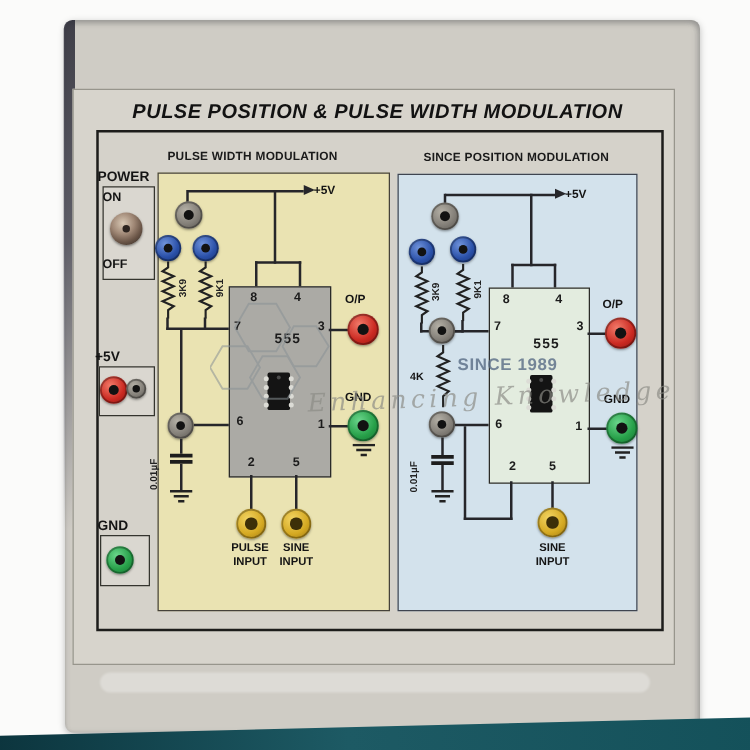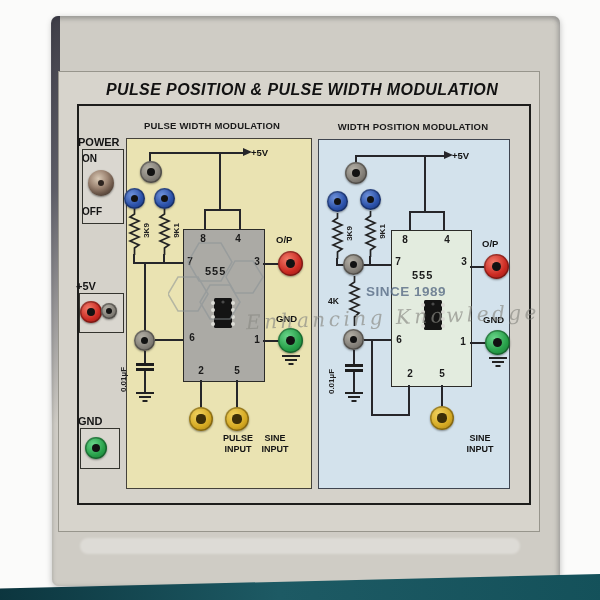--- a/index.html
+++ b/index.html
@@ -23,23 +23,23 @@
   .panel.ppm{left:318px;top:139px;width:190px;height:348px;background:#d3e2ec;border-color:#3f4550;}
   .phead{position:absolute;text-align:center;font:700 9.5px "Liberation Sans",sans-serif;color:#1a1a1a;letter-spacing:.2px;}
   .icblock{position:absolute;border:1.5px solid #2b2b28;}
   .ic-pwm{left:183px;top:229px;width:80px;height:151px;background:#abaaa5;}
   .ic-ppm{left:391px;top:230px;width:79px;height:155px;background:#e3ecdf;}
   
   .w{position:absolute;background:#26262a;}
   .arrow{position:absolute;width:0;height:0;border-top:4.5px solid transparent;border-bottom:4.5px solid transparent;border-left:9px solid #26262a;}
   .plate{position:absolute;background:#1d1d1d;}
   .pin{position:absolute;width:10px;text-align:center;font:700 10px "Liberation Sans",sans-serif;color:#1b1b1b;}
-  .icname{position:absolute;width:36px;text-align:left;font:700 11px "Liberation Sans",sans-serif;color:#1b1b1b;letter-spacing:1px;}
+  .icname{position:absolute;width:36px;text-align:right;font:700 11px "Liberation Sans",sans-serif;color:#1b1b1b;letter-spacing:1px;}
   .lbl{position:absolute;text-align:left;font:700 9.5px "Liberation Sans",sans-serif;color:#141414;}
-  .lbl2{position:absolute;text-align:center;font:700 9px "Liberation Sans",sans-serif;color:#141414;line-height:1.2;margin-left:38px;}
+  .lbl2{position:absolute;text-align:center;font:700 9px "Liberation Sans",sans-serif;color:#141414;line-height:1.2;}
   .vlbl{position:absolute;width:40px;text-align:center;white-space:nowrap;transform:rotate(-90deg);
         font:700 8px "Liberation Sans",sans-serif;color:#222;}
   .rlbl{position:absolute;width:30px;text-align:center;white-space:nowrap;transform:rotate(-90deg);
         font:700 8px "Liberation Sans",sans-serif;color:#222;}
   
   .jack{position:absolute;border-radius:50%;box-shadow:0 1px 2px rgba(0,0,0,.4), inset 0 0 0 1.5px rgba(0,0,0,.3);}
   .jack::after{content:"";position:absolute;left:31%;top:31%;width:38%;height:38%;border-radius:50%;background:#121212;}
   .jack.grey{background:radial-gradient(circle at 38% 34%,#b4b0a6,#827e77 55%,#514e49);}
   .jack.blue{background:radial-gradient(circle at 38% 34%,#7093da,#2a50a8 55%,#152f6d);}
   .jack.red{background:radial-gradient(circle at 38% 34%,#f27b6a,#cb2a22 55%,#861310);}
@@ -83,21 +83,21 @@
 
   <div class="lbl" style="left:76px;top:280px;width:30px;font-size:11px;">+5V</div>
   <div class="sbox" style="left:79px;top:293px;width:43px;height:38px;"></div>
   <div class="jack red" style="left:80px;top:301px;width:22px;height:22px;"></div>
   <div class="jack grey" style="left:101px;top:303px;width:16px;height:16px;"></div>
 
   <div class="lbl" style="left:78px;top:415px;width:30px;font-size:11px;">GND</div>
   <div class="sbox" style="left:80px;top:428px;width:38px;height:39px;"></div>
   <div class="jack green" style="left:85px;top:437px;width:22px;height:22px;"></div>
 
-  <div class="phead" style="left:120px;top:120px;width:184px;">PULSE WIDTH MODULATION</div>
+  <div class="phead" style="left:110px;top:120px;width:184px;">PULSE WIDTH MODULATION</div>
   <div class="panel pwm"></div>
 
   <div class="w" style="left:150px;top:152px;width:93px;height:2px;"></div>
   <div class="arrow" style="left:243px;top:148px;"></div>
   <div class="lbl" style="left:251px;top:147px;width:28px;">+5V</div>
   <div class="w" style="left:149px;top:152px;width:2px;height:11px;"></div>
   <div class="w" style="left:219px;top:152px;width:2px;height:59px;"></div>
   <div class="w" style="left:204px;top:209px;width:37px;height:2px;"></div>
   <div class="w" style="left:204px;top:209px;width:2px;height:21px;"></div>
   <div class="w" style="left:239px;top:209px;width:2px;height:21px;"></div>
@@ -168,21 +168,21 @@
   <div class="jack yellow" style="left:225px;top:407px;width:24px;height:24px;"></div>
   <div class="lbl2" style="left:179px;top:433px;width:42px;">
     <div>PULSE</div>
     <div>INPUT</div>
   </div>
   <div class="lbl2" style="left:216px;top:433px;width:42px;">
     <div>SINE</div>
     <div>INPUT</div>
   </div>
 
-  <div class="phead" style="left:318px;top:121px;width:190px;">WIDTH POSITION MODULATION</div>
+  <div class="phead" style="left:318px;top:121px;width:190px;">SINCE POSITION MODULATION</div>
   <div class="panel ppm"></div>
 
   <div class="w" style="left:356px;top:155px;width:88px;height:2px;"></div>
   <div class="arrow" style="left:444px;top:151px;"></div>
   <div class="lbl" style="left:452px;top:150px;width:28px;">+5V</div>
   <div class="w" style="left:355px;top:155px;width:2px;height:9px;"></div>
   <div class="w" style="left:424px;top:155px;width:2px;height:58px;"></div>
   <div class="w" style="left:409px;top:211px;width:36px;height:2px;"></div>
   <div class="w" style="left:409px;top:211px;width:2px;height:20px;"></div>
   <div class="w" style="left:443px;top:211px;width:2px;height:20px;"></div>

